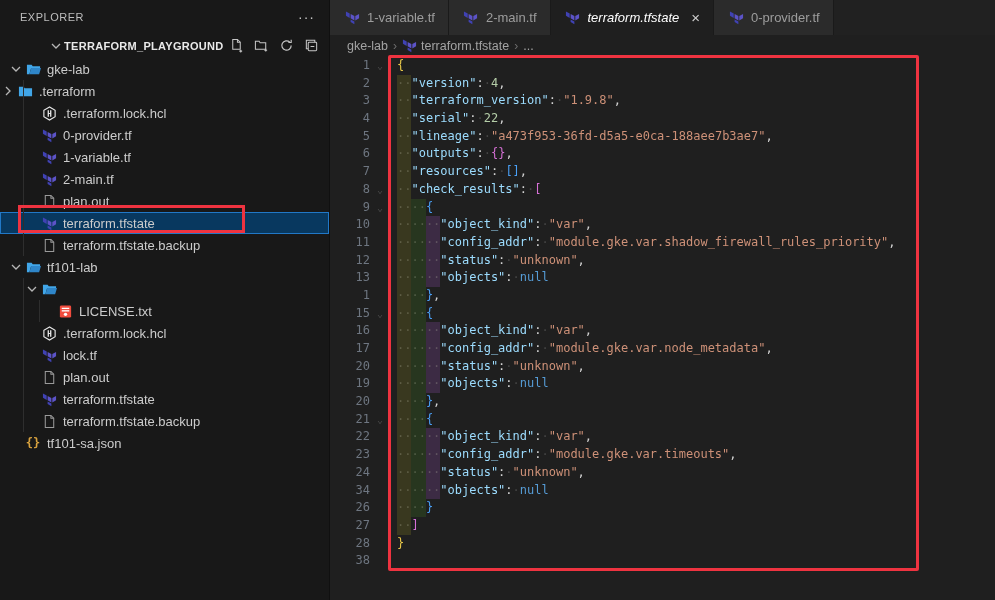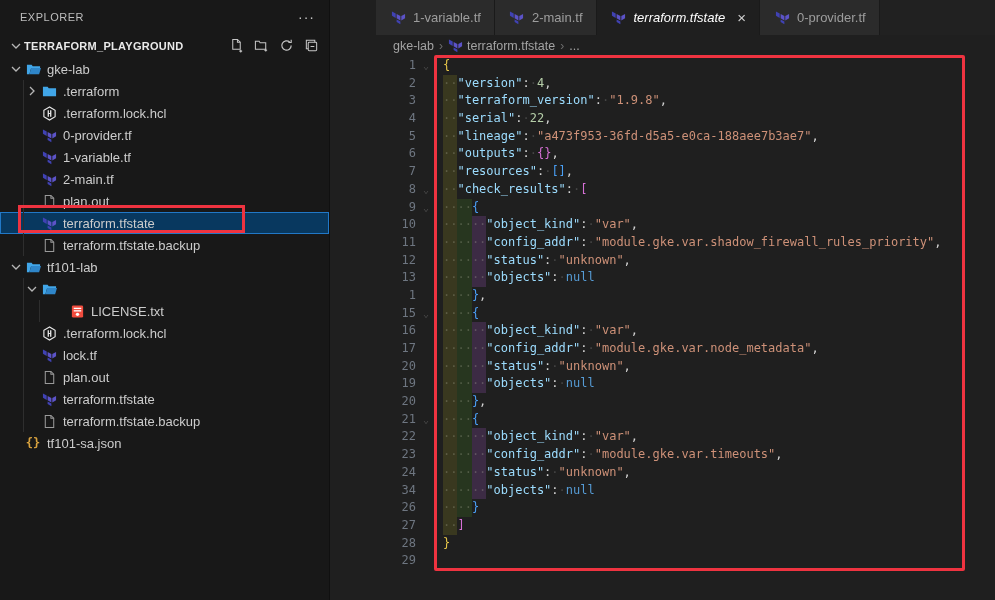--- a/index.html
+++ b/index.html
@@ -2,37 +2,37 @@
 <html style="--annot: #ee3340; --sel-bg: #08385f; --focus-border: #2178c7; --c-key: #9cdcfe; --c-str: #ce9178; --c-num: #b5cea8; --c-null: #569cd6; --c-punc: #d4d4d4; --c-b1: #e8c84a; --c-b2: #d670d6; --c-b3: #4aa0f5;"><head>
 <meta charset="utf-8">
 <style>
   * { margin:0; padding:0; box-sizing:border-box; }
   html,body { width:995px; height:600px; overflow:hidden; }
   body {
     font-family:"Liberation Sans", sans-serif;
     background:#1f1f1f; color:#cccccc;
     -webkit-font-smoothing:antialiased;
   }
-  .app { display:flex; width:995px; height:600px;gap:46px; }
+  .app { display:flex; width:995px; height:600px; }
 
   
   .sidebar {
     width:330px; min-width:330px; height:600px;
     background:#181818; position:relative;
     border-right:1px solid #101010;
   }
   .sb-header {
     height:34px; display:flex; align-items:center;
     padding:0 14px 0 20px; color:#bdbdbd; font-size:11px; letter-spacing:.5px;
     justify-content:space-between;
   }
   .sb-more { color:#c3c3c3; font-size:14px; letter-spacing:1px; cursor:pointer; line-height:10px; }
   .ws-row {
     height:23px; display:flex; align-items:center; padding:0 10px 0 8px;
-    color:#e9e9e9; font-weight:bold; font-size:11px; letter-spacing:.3px;
+    color:#e9e9e9; font-weight:bold; font-size:11px; letter-spacing:.3px;margin-left:40px;
   }
   .ws-label { flex:1; white-space:nowrap; overflow:hidden; }
   .ws-actions { display:flex; gap:9px; align-items:center; }
   .ws-actions .aicon { width:16px; height:16px; display:inline-flex; align-items:center; justify-content:center; cursor:pointer; }
   .ws-actions svg { width:15px; height:15px; }
 
   .tree { position:relative; padding-top:1px; }
   .trow {
     height:22px; display:flex; align-items:center; font-size:13px;
     color:#cccccc; white-space:nowrap; cursor:pointer; position:relative;
@@ -148,21 +148,21 @@
             </svg>
           </span>
           <span class="ficon">
             <svg viewBox="0 0 16 16">
               <path fill="#41a6e8" d="M1 3h5l1.2 1.5H15v2H5.5L3.6 13H1z"></path>
               <path fill="#2f86c9" d="M3.6 13l1.9-6.5H16L14 13z"></path>
             </svg>
           </span>
           <span>gke-lab</span>
         </div>
-        <div class="trow" style="padding-left: 24px;">
+        <div class="trow" style="">
           <span class="tguide" style="left: 23px;"></span>
           <span class="chev">
             <svg viewBox="0 0 10 10">
               <path d="M3 1l4 4-4 4" fill="none" stroke="#b6b6b6" stroke-width="1.3"></path>
             </svg>
           </span>
           <span class="ficon">
             <svg viewBox="0 0 16 16">
               <path fill="#41a6e8" d="M1 3h5l1.2 1.5H15V13H1z"></path>
             </svg>
@@ -275,21 +275,21 @@
               <path d="M1 3l4 4 4-4" fill="none" stroke="#b6b6b6" stroke-width="1.3"></path>
             </svg>
           </span>
           <span class="ficon">
             <svg viewBox="0 0 16 16">
               <path fill="#41a6e8" d="M1 3h5l1.2 1.5H15v2H5.5L3.6 13H1z"></path>
               <path fill="#2f86c9" d="M3.6 13l1.9-6.5H16L14 13z"></path>
             </svg>
           </span>
         </div>
-        <div class="trow" style="padding-left: 52px;">
+        <div class="trow" style="padding-left: 40px;">
           <span class="tguide" style="left: 23px;"></span>
           <span class="tguide" style="left: 39px;"></span>
           <span class="chev"></span>
           <span class="ficon">
             <svg viewBox="0 0 16 16">
               <rect x="2" y="1.5" width="12" height="13" rx="1.5" fill="#f14c3e"></rect>
               <rect x="4" y="4" width="8" height="1.4" fill="#fff"></rect>
               <rect x="4" y="6.6" width="8" height="1.4" fill="#fff"></rect>
               <circle cx="8" cy="11" r="1.8" fill="#fff"></circle>
             </svg>
@@ -543,21 +543,21 @@
           </div>
           <div class="grow">
             <span class="ln">27</span>
             <span class="fold"></span>
           </div>
           <div class="grow">
             <span class="ln">28</span>
             <span class="fold"></span>
           </div>
           <div class="grow">
-            <span class="ln">29</span>
+            <span class="ln">38</span>
             <span class="fold"></span>
           </div>
         </div>
       <div class="code" id="code">
           <div class="cline"><span class="tb1">{</span></div>
           <div class="cline"><span class="band band0">··</span><span class="tk">"version"</span><span class="tp">:</span><span class="tw">·</span><span class="tn">4</span><span class="tp">,</span></div>
           <div class="cline"><span class="band band0">··</span><span class="tk">"terraform_version"</span><span class="tp">:</span><span class="tw">·</span><span class="ts">"1.9.8"</span><span class="tp">,</span></div>
           <div class="cline"><span class="band band0">··</span><span class="tk">"serial"</span><span class="tp">:</span><span class="tw">·</span><span class="tn">22</span><span class="tp">,</span></div>
           <div class="cline"><span class="band band0">··</span><span class="tk">"lineage"</span><span class="tp">:</span><span class="tw">·</span><span class="ts">"a473f953-36fd-d5a5-e0ca-188aee7b3ae7"</span><span class="tp">,</span></div>
           <div class="cline"><span class="band band0">··</span><span class="tk">"outputs"</span><span class="tp">:</span><span class="tw">·</span><span class="tb2">{}</span><span class="tp">,</span></div>

